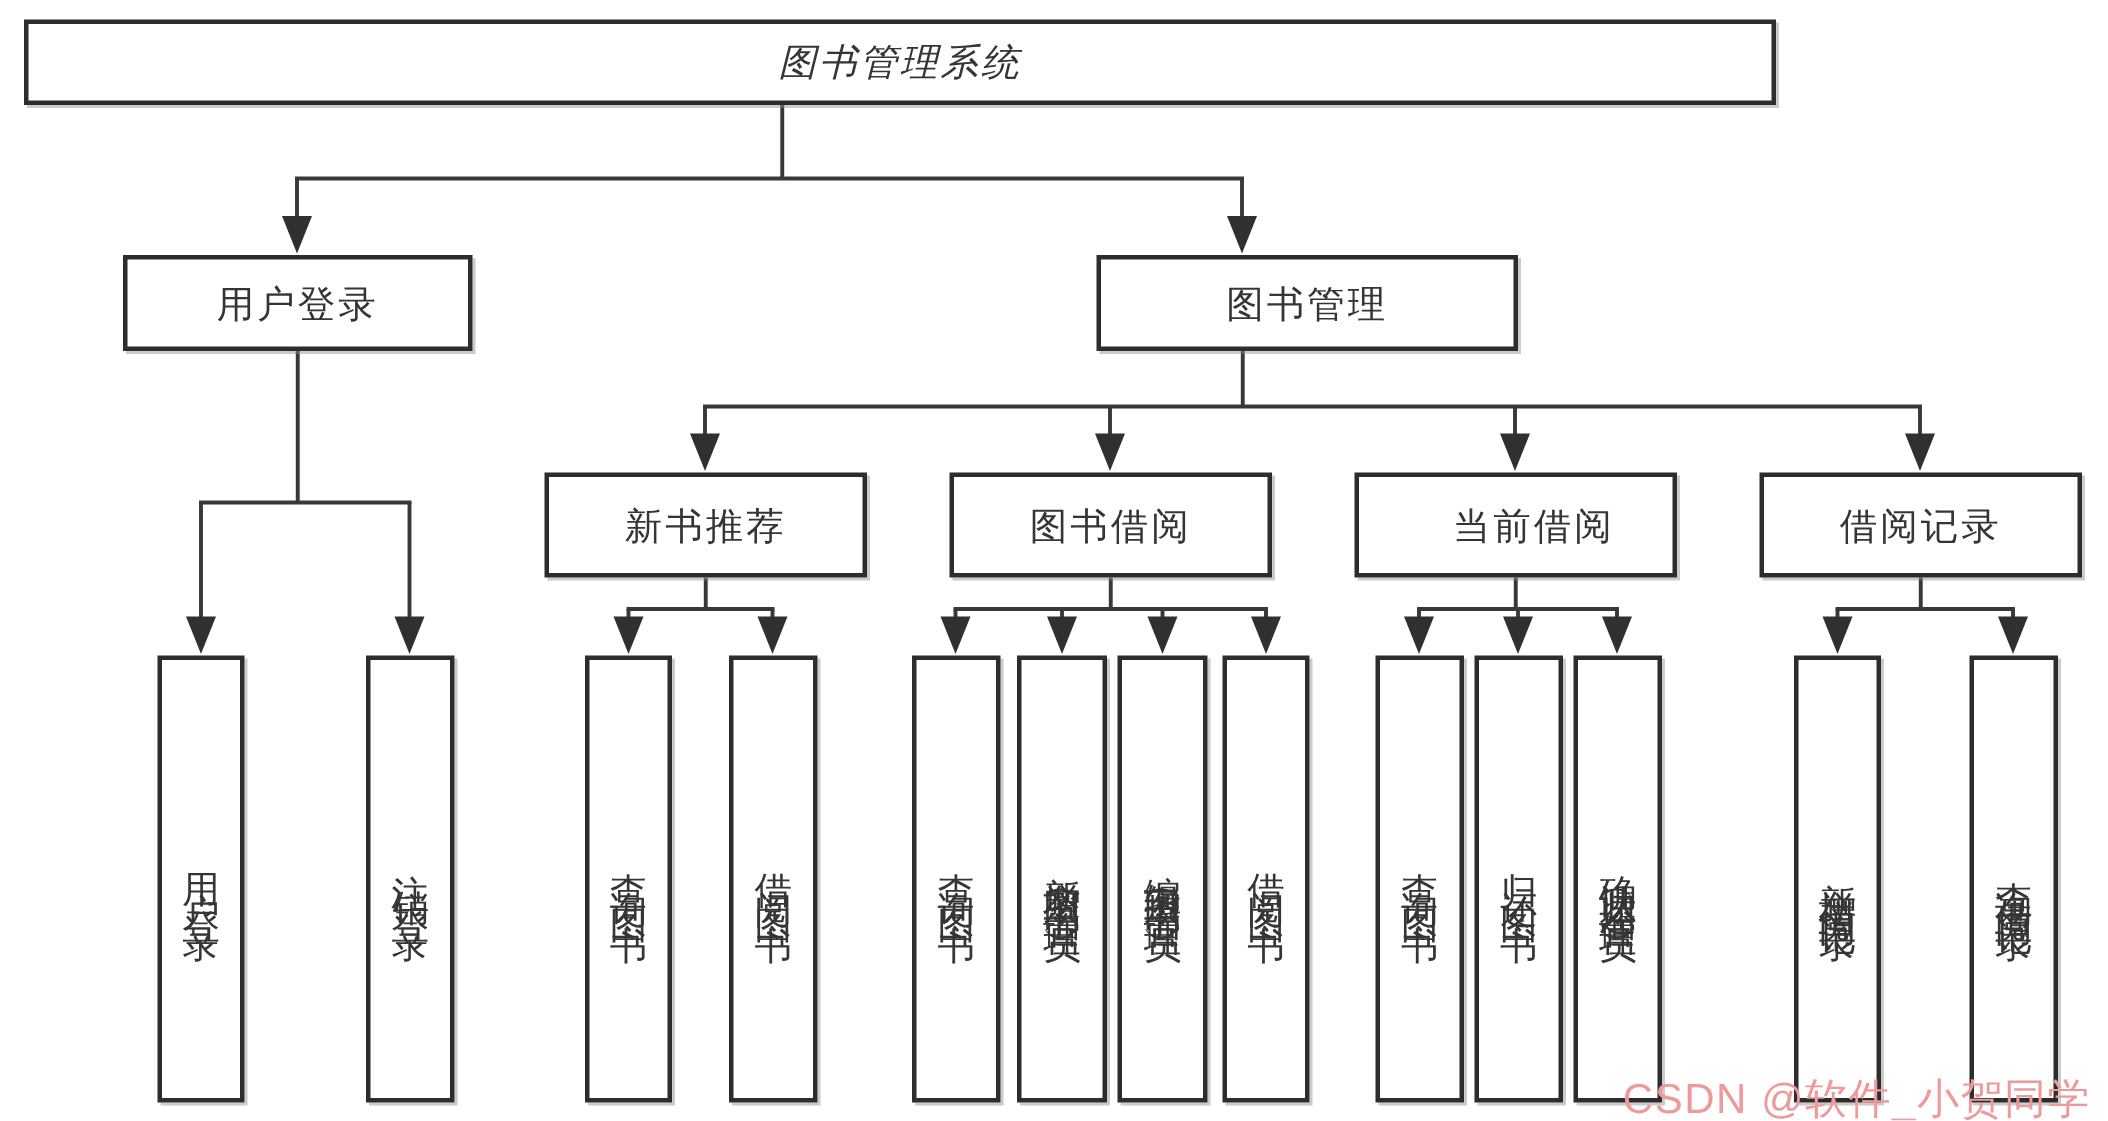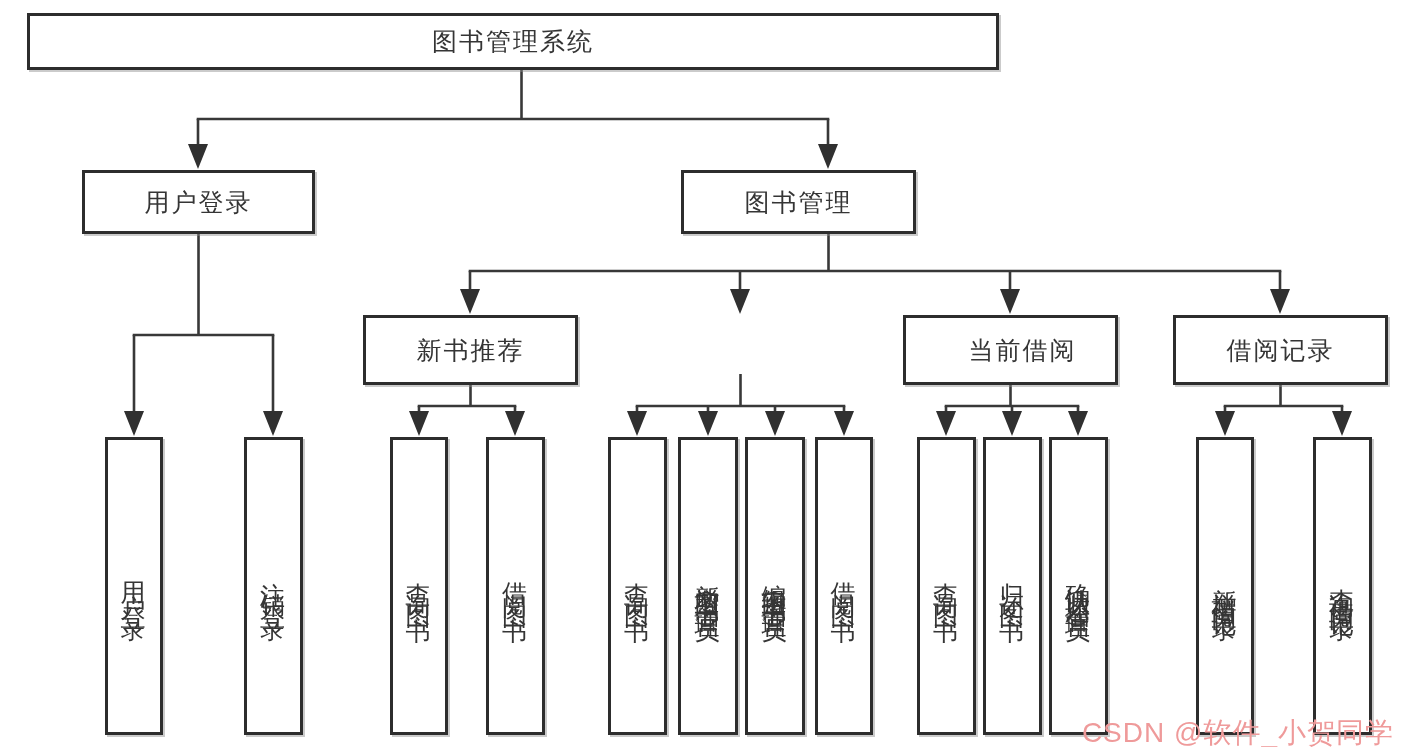--- a/index.html
+++ b/index.html
@@ -37,23 +37,23 @@
   .vlabel {
     writing-mode: vertical-rl;
     text-orientation: mixed;
     font-size: 25px;
     white-space: nowrap;
   }
   .sp-lg { letter-spacing: 12px; }
   .sp-md { letter-spacing: 6px; }
   .sp-sm { letter-spacing: 5px; }
   
-  #n-root   { left: 27px;  top: 13px;  width: 972px; height: 57px; }
+  #n-root   { left: 16px;  top: 13px;  width: 1168px; height: 57px; font-style: italic; }
   #n-login  { left: 82px;  top: 170px; width: 233px; height: 64px; }
-  #n-mgmt   { left: 681px; top: 170px; width: 235px; height: 64px; }
+  #n-mgmt   { left: 731px; top: 170px; width: 281px; height: 64px; }
   .lvl3     { top: 315px; height: 70px; width: 215px; }
   #n-newbook { left: 363px; }
   #n-borrow  { left: 633px; }
   #n-current { left: 903px; padding-left: 24px; }
   #n-records { left: 1173px; }
   .leaf     { top: 437px; height: 298px; }
   #l-a1 { left: 105px;  width: 58px; }
   #l-a2 { left: 244px;  width: 59px; }
   #l-b1 { left: 390px;  width: 58px; }
   #l-b2 { left: 486px;  width: 59px; }
@@ -164,20 +164,23 @@
   <div class="box" id="n-login">
     <span class="hlabel">用户登录</span>
   </div>
   <div class="box" id="n-mgmt">
     <span class="hlabel">图书管理</span>
   </div>
 
   <div class="box lvl3" id="n-newbook">
     <span class="hlabel">新书推荐</span>
   </div>
+  <div class="box lvl3" id="n-borrow">
+    <span class="hlabel">图书借阅</span>
+  </div>
   <div class="box lvl3" id="n-current">
     <span class="hlabel">当前借阅</span>
   </div>
   <div class="box lvl3" id="n-records">
     <span class="hlabel">借阅记录</span>
   </div>
 
   <div class="box leaf" id="l-a1">
     <span class="vlabel sp-lg">用户登录</span>
   </div>

